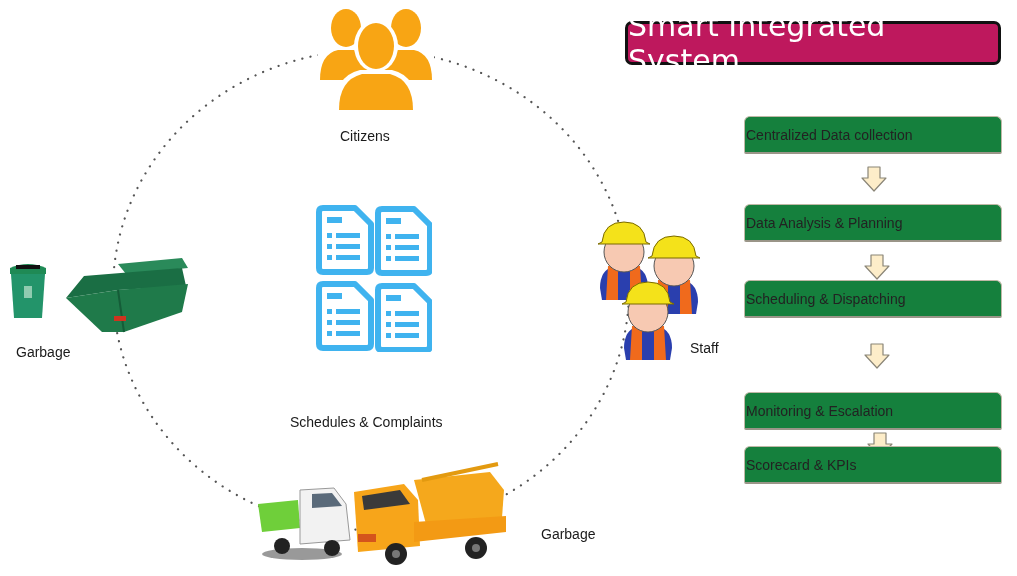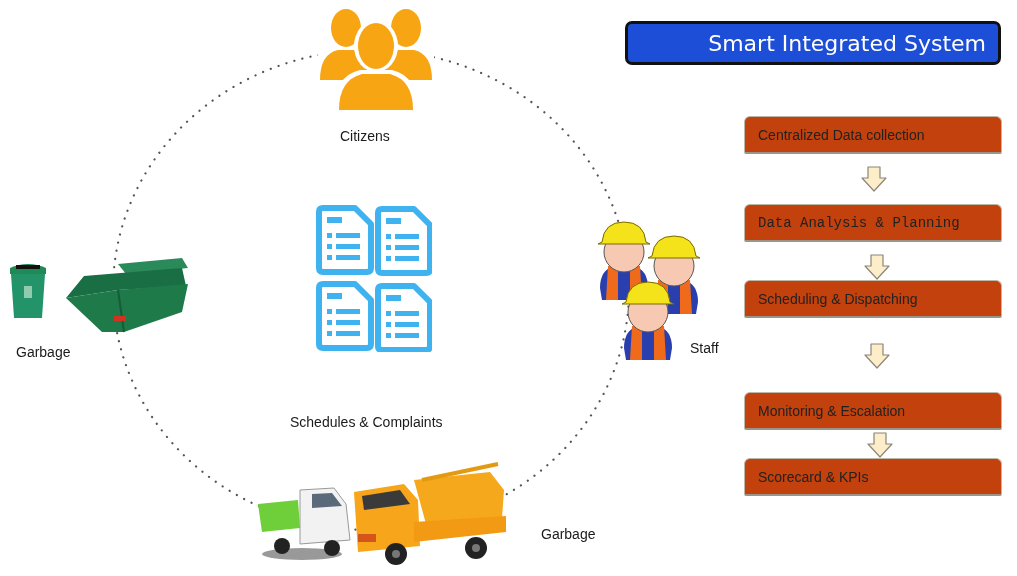--- a/index.html
+++ b/index.html
@@ -2,27 +2,27 @@
 <html><head>
 <meta charset="utf-8">
 <style>
   html, body { margin:0; padding:0; background:#ffffff; }
   body { width:1017px; height:576px; position:relative; overflow:hidden;
          font-family:"Liberation Sans", sans-serif; color:#222; }
   .abs { position:absolute; }
   .label { font-size:14px; color:#1a1a1a; white-space:nowrap; }
   #ring { position:absolute; left:0; top:0; }
   .title-box { left:625px; top:21px; width:376px; height:44px; box-sizing:border-box;
-    background:#1d4ed8; border:3px solid #111; border-radius:7px;
-    color:#fff; font-family:"DejaVu Sans", sans-serif; font-size:22px;
+    background:#be185d; border:3px solid #111; border-radius:7px;
+    color:#fff; font-family:"DejaVu Sans", sans-serif; font-size:30px;
     display:flex; align-items:center; justify-content:flex-end; padding-right:12px; }
   .step { left:744px; width:258px; height:38px; box-sizing:border-box;
-    background:#c2410c; border:1px solid #bfb8a6; border-bottom:2px solid #9a9588;
+    background:#15803d; border:1px solid #bfb8a6; border-bottom:2px solid #9a9588;
     border-radius:6px 6px 2px 2px; font-size:14px; color:#222;
-    display:flex; align-items:center; padding-left:13px; }
+    display:flex; align-items:center; padding-left:1px; }
   .arrow { width:26px; height:26px; }
 </style>
 </head>
 <body>
 
 <svg id="ring" width="1017" height="576">
   <ellipse cx="371" cy="290" rx="258" ry="240" fill="none" stroke="#555" stroke-width="2.2" stroke-dasharray="0.1 8.2" stroke-linecap="round"></ellipse>
 </svg>
 
 <div class="abs" style="left:318px;top:6px;width:116px;height:106px;background:#fff;">
@@ -124,25 +124,25 @@
   </svg>
 </div>
 <div class="abs label" style="left:541px;top:526px;">Garbage</div>
 
 <div class="abs title-box">Smart Integrated System</div>
 
 <div class="abs step" style="top:116px;">Centralized Data collection</div>
 <svg class="abs arrow" style="left:861px;top:166px;" viewBox="0 0 26 26">
   <path d="M7 1 L19 1 L19 12 L25 12 L13 25 L1 12 L7 12 Z" fill="#fdedc9" stroke="#8a8577" stroke-width="1.2" stroke-linejoin="round"></path>
 </svg>
-<div class="abs step" style="top:204px;font-family:Liberation Mono, monospace;">Data Analysis &amp; Planning</div>
+<div class="abs step" style="top:204px;">Data Analysis &amp; Planning</div>
 <svg class="abs arrow" style="left:864px;top:254px;" viewBox="0 0 26 26">
   <path d="M7 1 L19 1 L19 12 L25 12 L13 25 L1 12 L7 12 Z" fill="#fdedc9" stroke="#8a8577" stroke-width="1.2" stroke-linejoin="round"></path>
 </svg>
 <div class="abs step" style="top:280px;">Scheduling &amp; Dispatching</div>
 <svg class="abs arrow" style="left:864px;top:343px;" viewBox="0 0 26 26">
   <path d="M7 1 L19 1 L19 12 L25 12 L13 25 L1 12 L7 12 Z" fill="#fdedc9" stroke="#8a8577" stroke-width="1.2" stroke-linejoin="round"></path>
 </svg>
 <div class="abs step" style="top:392px;">Monitoring &amp; Escalation</div>
 <svg class="abs arrow" style="left:867px;top:432px;" viewBox="0 0 26 26">
   <path d="M7 1 L19 1 L19 12 L25 12 L13 25 L1 12 L7 12 Z" fill="#fdedc9" stroke="#8a8577" stroke-width="1.2" stroke-linejoin="round"></path>
 </svg>
-<div class="abs step" style="top:458px;">Scorecard &amp; KPIs</div>
+<div class="abs step" style="top:446px;">Scorecard &amp; KPIs</div>
 
 </body></html>

